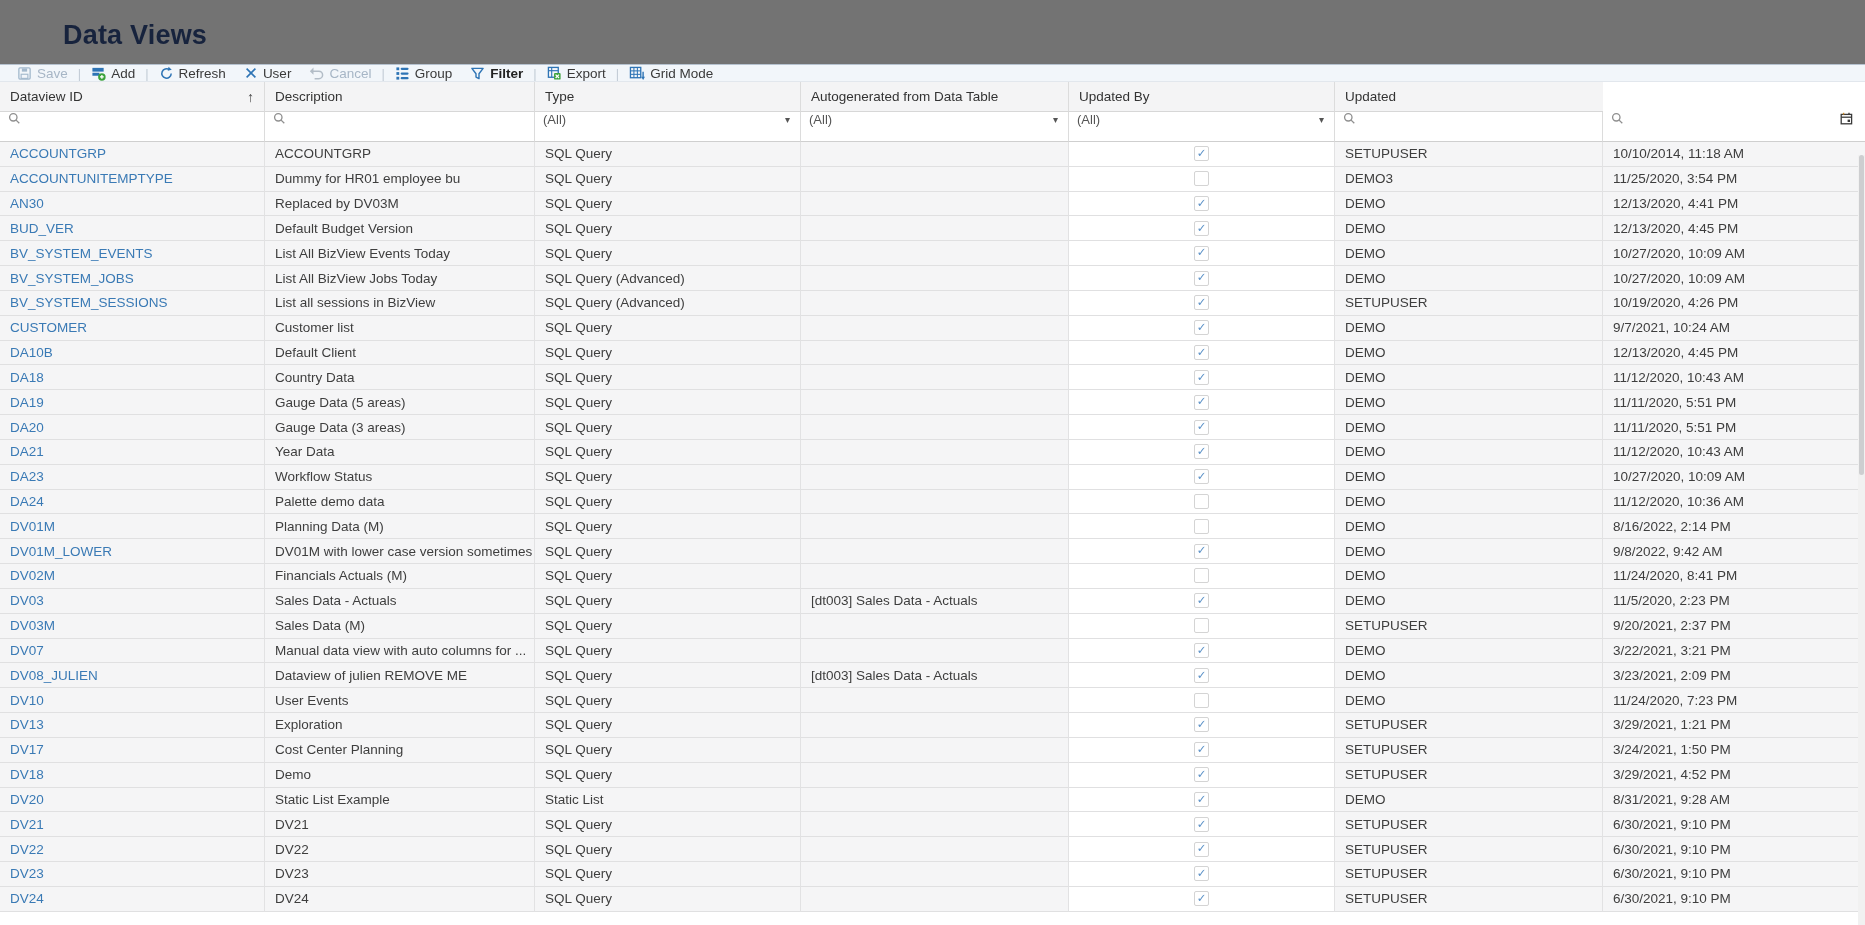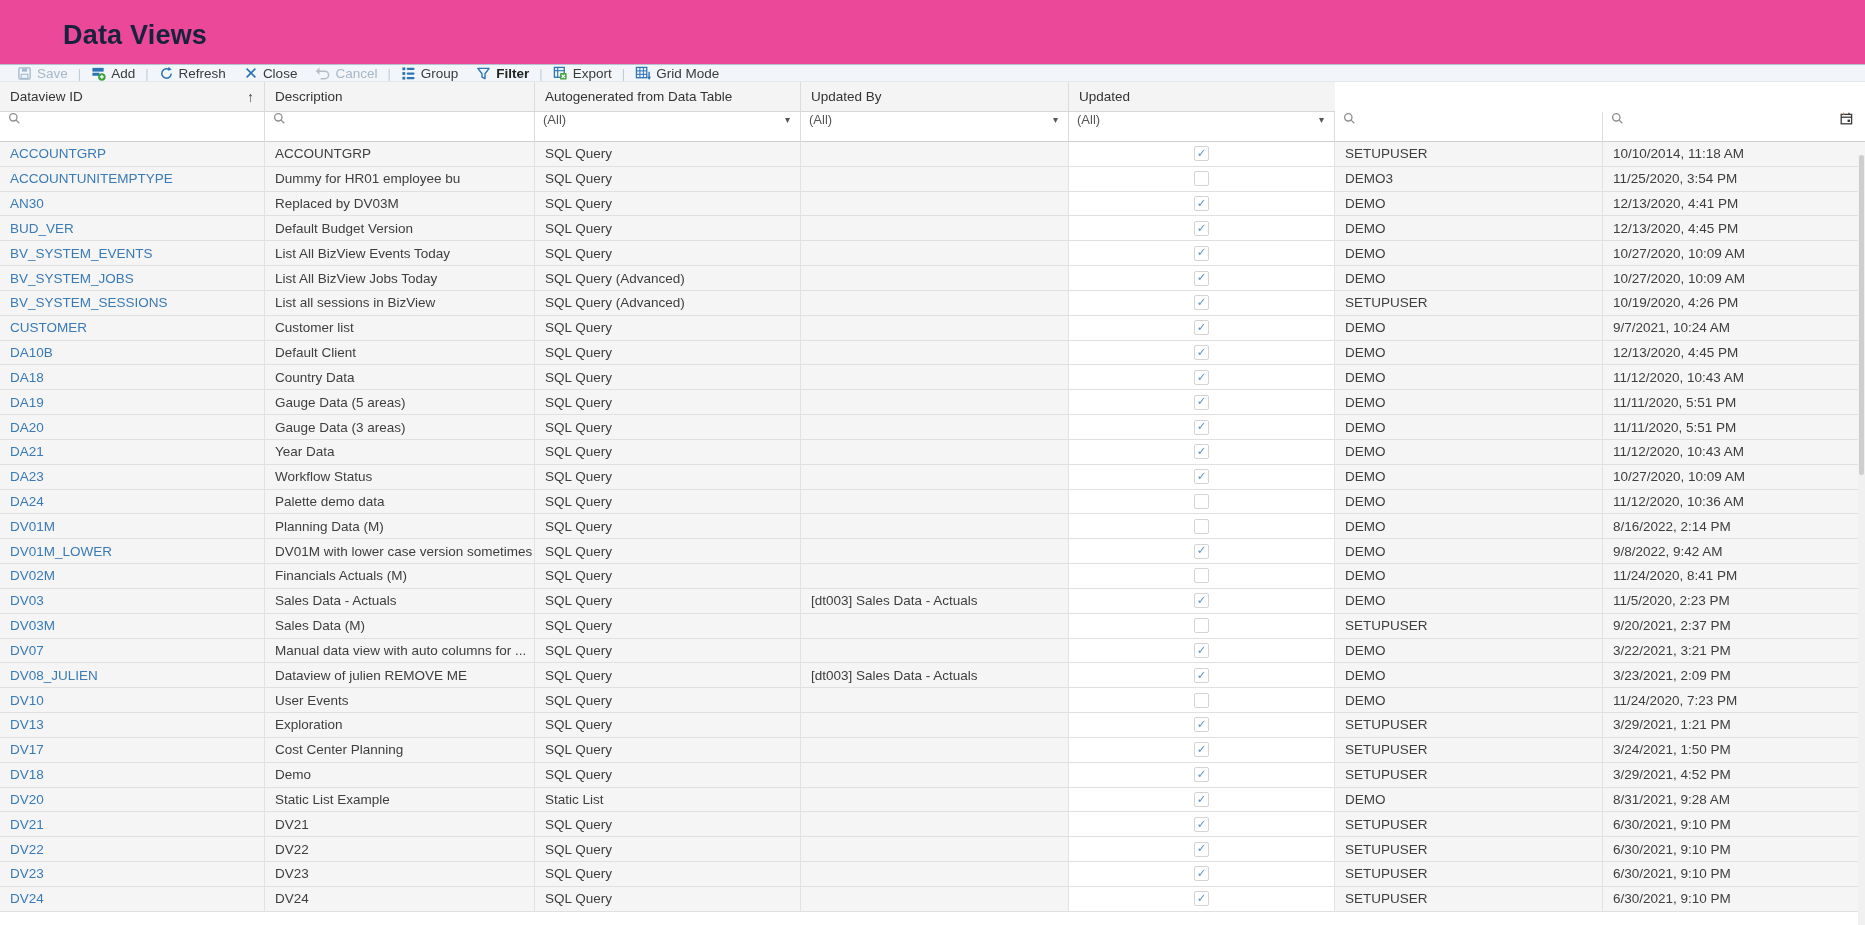--- a/index.html
+++ b/index.html
@@ -1,21 +1,21 @@
 <!DOCTYPE html>
 <html><head>
 <meta charset="utf-8">
 <style>
   html,body{margin:0;padding:0;background:#fff;}
   body{width:1865px;height:925px;overflow:hidden;
        font-family:"Liberation Sans","DejaVu Sans",sans-serif;color:#3e3e3e;}
   .app{position:relative;width:1865px;height:925px;}
 
   
-  .title-bar{height:64px;box-sizing:border-box;padding:20px 0 0 63px;background:#ec4899;}
+  .title-bar{height:64px;box-sizing:border-box;padding:20px 0 0 63px;background:#737373;}
   .page-title{font-size:27px;font-weight:700;color:#17233d;letter-spacing:.2px;}
 
   
   .toolbar{height:18px;box-sizing:border-box;background:#f2f6fa;
            border-top:1px solid #b6c2cf;border-bottom:1px solid #e2e7ed;
            display:flex;align-items:center;padding-left:8px;font-size:13.5px;color:#3a3a3a;}
   .tb-item{display:flex;align-items:center;gap:5px;margin:0 9px;cursor:pointer;white-space:nowrap;}
   .tb-item.disabled{color:#a7b6c6;cursor:default;}
   .tb-item.bold .tb-label{font-weight:700;color:#222;}
   .tb-sep{color:#c3ccd6;margin:0 1px;font-size:13px;}
@@ -106,21 +106,21 @@
       <span class="tb-label">Refresh</span>
     </div>
 
     <div class="tb-item">
       <span>
           <svg width="14" height="14" viewBox="0 0 16 16">
             <line x1="3" y1="3" x2="13" y2="13" stroke="#2e74b5" stroke-width="1.9"></line>
             <line x1="13" y1="3" x2="3" y2="13" stroke="#2e74b5" stroke-width="1.9"></line>
           </svg>
         </span>
-      <span class="tb-label">Close</span>
+      <span class="tb-label">User</span>
     </div>
 
     <div class="tb-item disabled">
       <span>
           <svg width="15" height="15" viewBox="0 0 16 16">
             <path d="M3.5 5.5h7a4 4 0 0 1 0 8H6" fill="none" stroke="#b3bdc7" stroke-width="1.6"></path>
             <polygon points="4.8,1.6 0.9,5.5 4.8,9.4" fill="#b3bdc7"></polygon>
           </svg>
         </span>
       <span class="tb-label">Cancel</span>
@@ -184,20 +184,23 @@
 
   <div class="grid">
 
     <div class="grid-header">
       <div class="gh-cell">
         <span>Dataview ID</span>
         <span class="sort-arrow">↑</span>
       </div>
       <div class="gh-cell">
           <span>Description</span>
+        </div>
+      <div class="gh-cell">
+          <span>Type</span>
         </div>
       <div class="gh-cell">
           <span>Autogenerated from Data Table</span>
         </div>
       <div class="gh-cell">
           <span>Updated By</span>
         </div>
       <div class="gh-cell">
           <span>Updated</span>
         </div>

